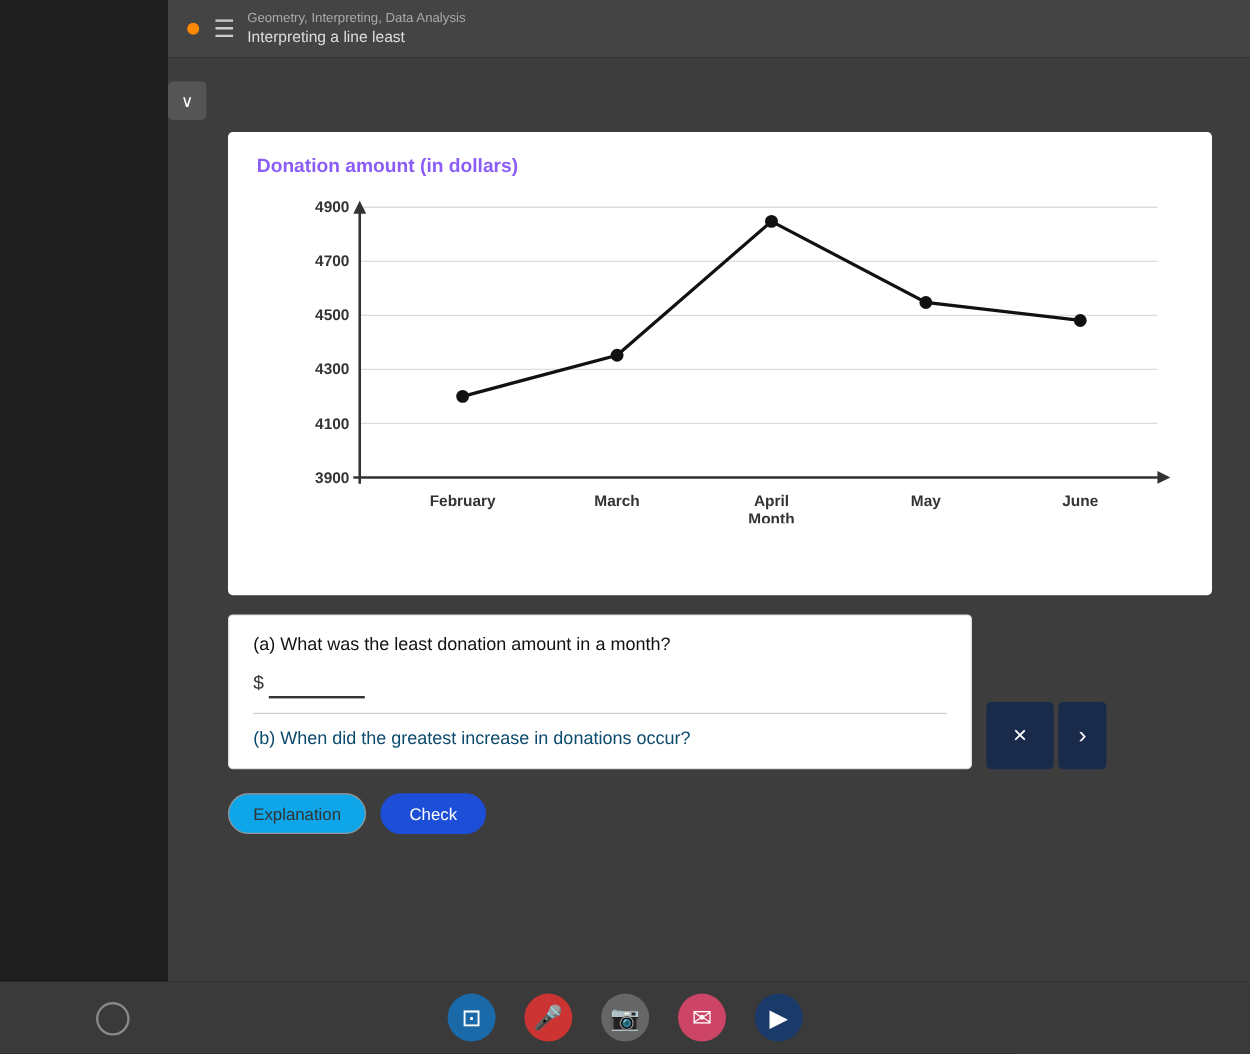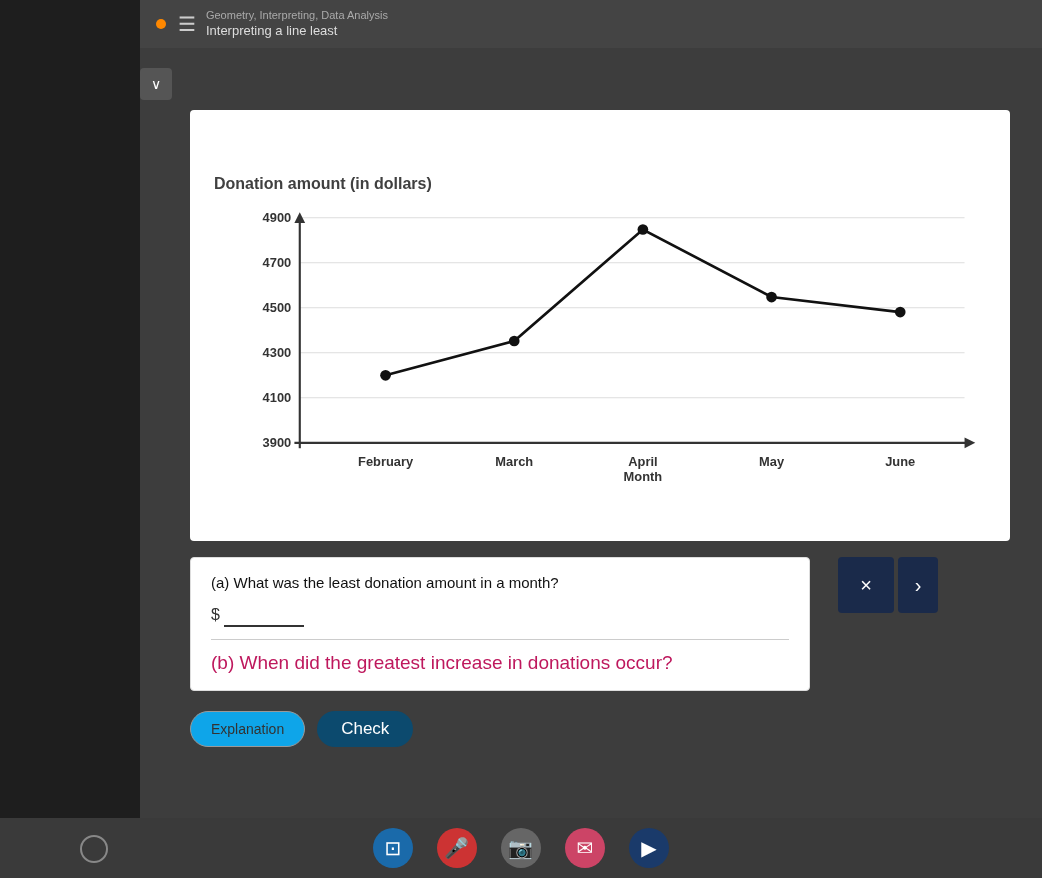--- a/index.html
+++ b/index.html
@@ -95,36 +95,35 @@
       width: 100%;
       height: 320px;
       position: relative;
       font-weight: bold;
     }
 
     .chart-title {
       font-size: 16px;
       font-weight: bold;
       margin-bottom: 8px;
-      color: #404040;
-      margin-top: 45px;
+      color: #8b5cf6;
     }
 
     svg.line-chart {
       width: 100%;
       height: 280px;
     }
 
     
     .questions-area {
       display: flex;
-      gap: 28px;
+      gap: 12px;
       margin-top: 16px;
       margin-left: 30px;
-      align-items: flex-start;
+      align-items: flex-end;
     }
 
     .questions-card {
       background: #fff;
       border: 1px solid #ddd;
       border-radius: 4px;
       padding: 16px 20px;
       width: 620px;
     }
 
@@ -151,22 +150,22 @@
     .answer-input {
       border: none;
       border-bottom: 2px solid #333;
       outline: none;
       font-size: 16px;
       width: 80px;
       padding: 2px 4px;
     }
 
     .question-b {
-      font-size: 19px;
-      color: #be185d;
+      font-size: 15px;
+      color: #0c4a6e;
     }
 
     
     .action-buttons {
       display: flex;
       gap: 4px;
     }
 
     .btn-x {
       background: #1a2a4a;
@@ -208,26 +207,26 @@
       background: #0ea5e9;
       color: #333;
       border: 1px solid #999;
       border-radius: 20px;
       padding: 8px 20px;
       font-size: 14px;
       cursor: pointer;
     }
 
     .btn-check {
-      background: #0c4a6e;
+      background: #1d4ed8;
       color: #fff;
       border: none;
       border-radius: 20px;
       padding: 8px 24px;
-      font-size: 17px;
+      font-size: 14px;
       cursor: pointer;
     }
 
     
     .taskbar {
       position: absolute;
       bottom: 0;
       left: 0;
       right: 0;
       height: 60px;

